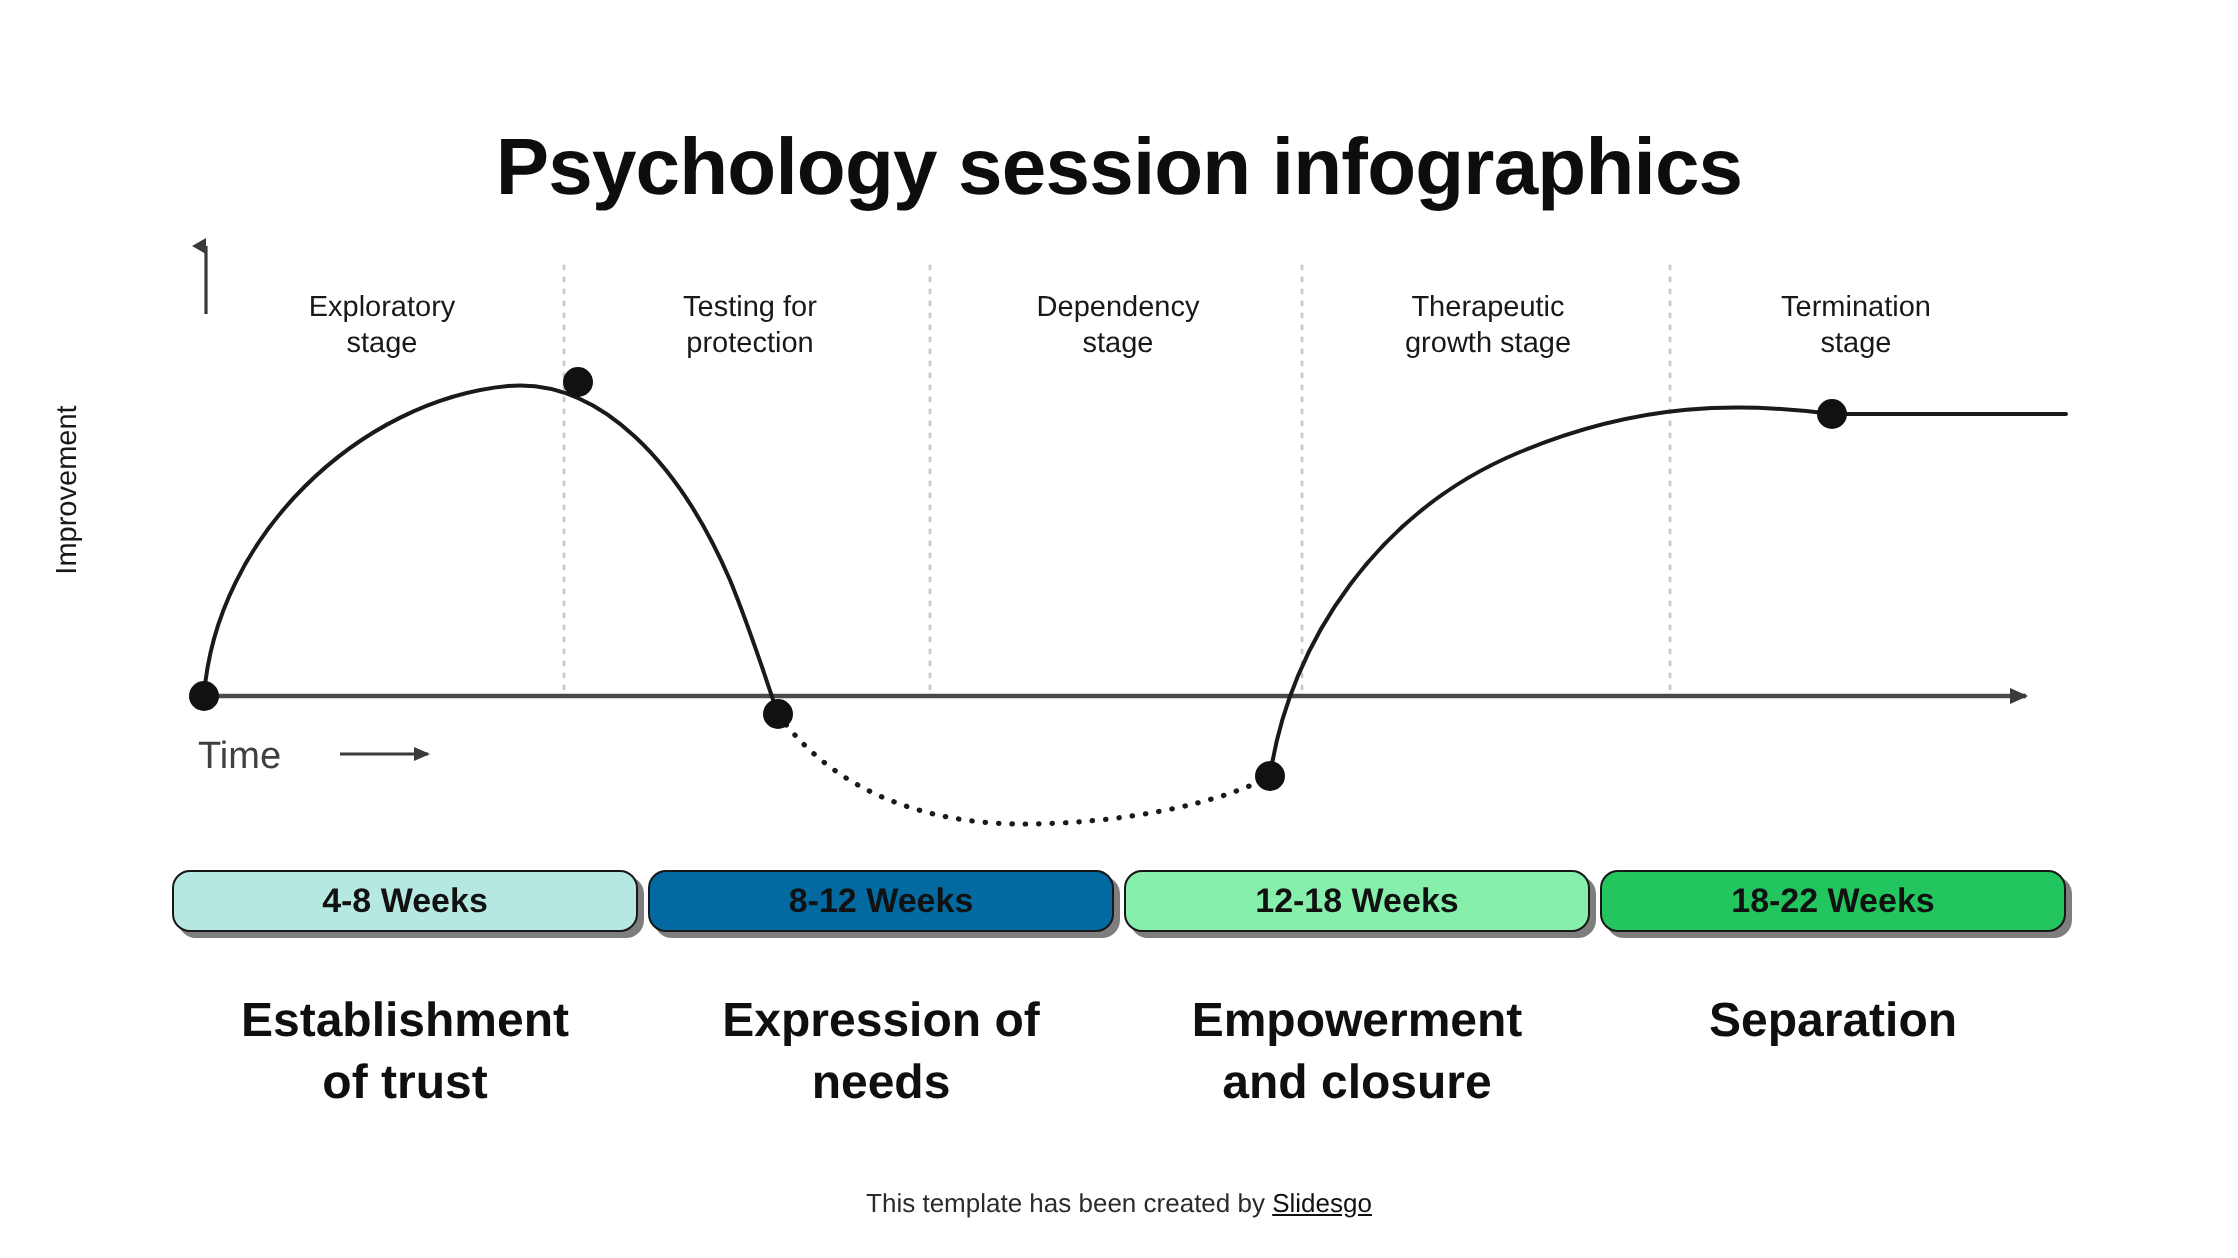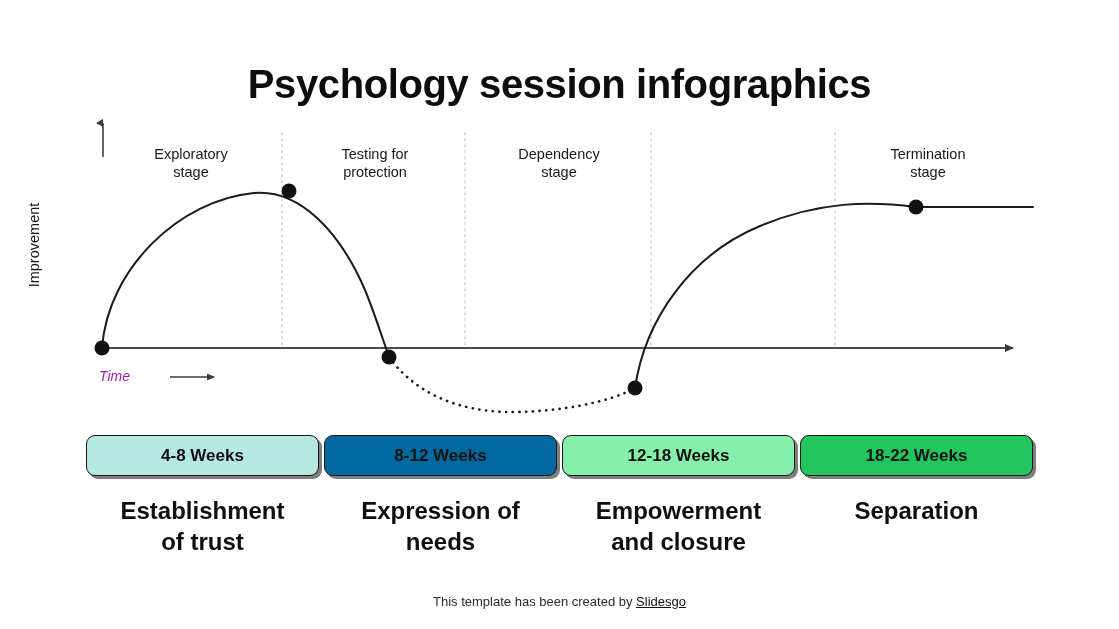--- a/index.html
+++ b/index.html
@@ -66,31 +66,30 @@
     font-size: 14.5px;
     color: #181818;
     transform: rotate(-90deg);
     transform-origin: center center;
     font-family: "Liberation Sans", sans-serif;
   }
   #x-axis-label {
     position: absolute;
     left: 99px;
     top: 368px;
-    font-size: 14px;
-    color: #a21caf;
-    font-family: "Liberation Sans", sans-serif;
-    font-style: italic;
+    font-size: 19px;
+    color: #404040;
+    font-family: "Liberation Sans", sans-serif;
   }
 
   
   .pill {
     position: absolute;
     top: 435px;
-    height: 41px;
+    height: 31px;
     border: 1.6px solid #171717;
     border-radius: 9px;
     box-shadow: 3px 3px 0 0 rgba(20,20,20,0.55);
     display: flex;
     align-items: center;
     justify-content: center;
     box-sizing: border-box;
     font-size: 17px;
     font-weight: bold;
     color: #111111;
@@ -175,20 +174,22 @@
       <circle cx="916" cy="207" r="7.5" fill="#111111"></circle>
     </g>
   </svg>
 
   <div class="stage-label" style="left:91px;  top:145px; width:200px;">Exploratory
 stage</div>
   <div class="stage-label" style="left:275px; top:145px; width:200px;">Testing for
 protection</div>
   <div class="stage-label" style="left:459px; top:145px; width:200px;">Dependency
 stage</div>
+  <div class="stage-label" style="left:644px; top:145px; width:200px;">Therapeutic
+growth stage</div>
   <div class="stage-label" style="left:828px; top:145px; width:200px;">Termination
 stage</div>
 
   <div id="y-axis-label">Improvement</div>
   <div id="x-axis-label">Time</div>
 </div>
 
 <div class="pill" style="left:86px;  width:233px; background:#b5e8e1;">
   <span>4-8 Weeks</span>
 </div>

